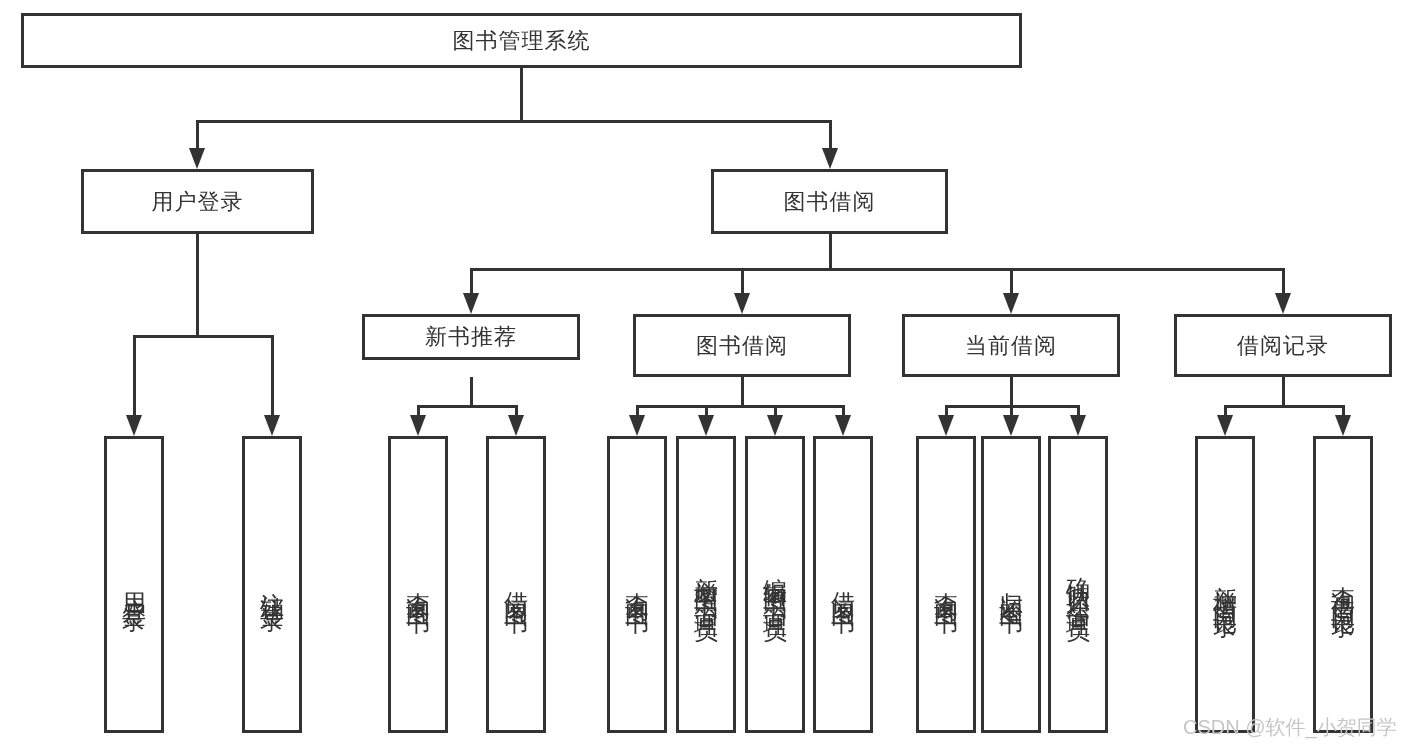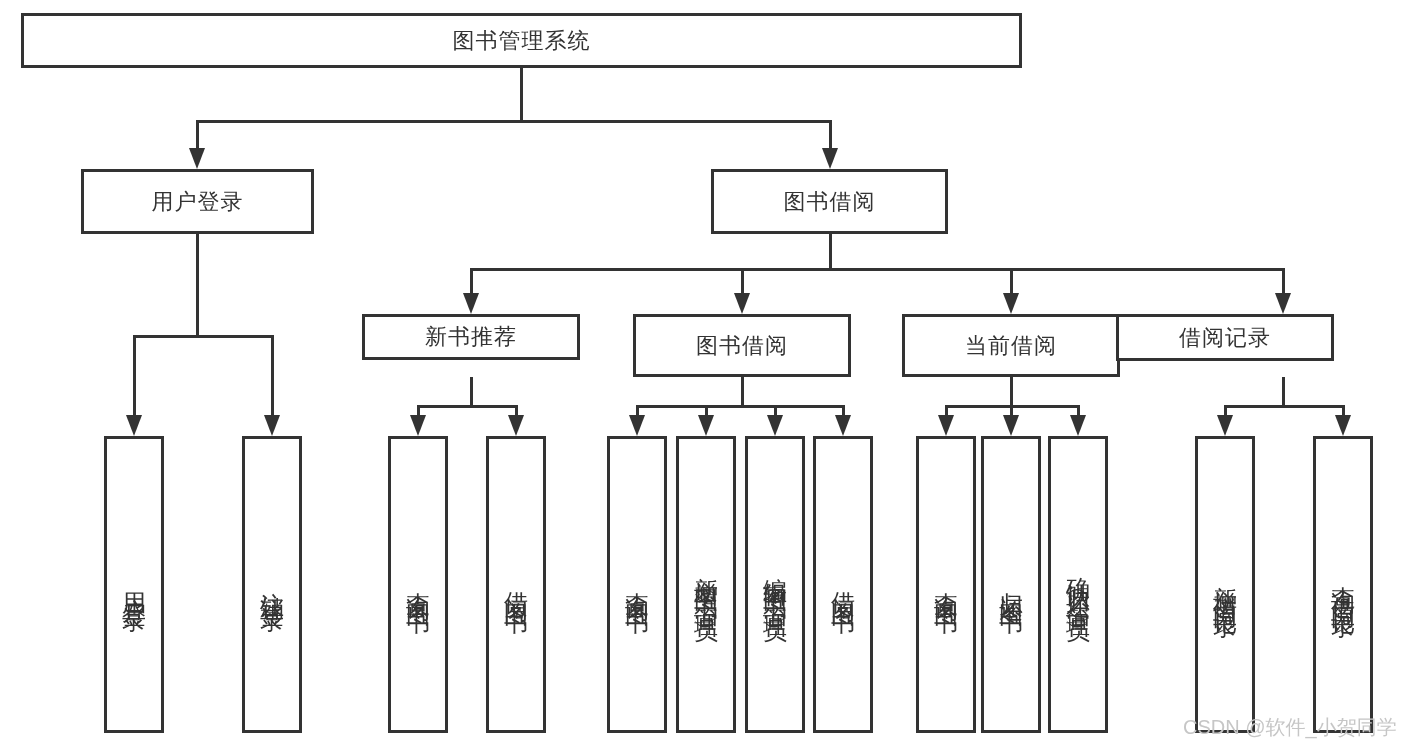--- a/index.html
+++ b/index.html
@@ -85,21 +85,21 @@
   <div class="vline" style="left:741px;top:268px;height:25px"></div>
   <div class="arrow" style="left:734px;top:293px"></div>
   <div class="vline" style="left:1010px;top:268px;height:25px"></div>
   <div class="arrow" style="left:1003px;top:293px"></div>
   <div class="vline" style="left:1282px;top:268px;height:25px"></div>
   <div class="arrow" style="left:1275px;top:293px"></div>
 
   <div class="box hbox" style="left:362px;top:314px;width:218px;height:46px">新书推荐</div>
   <div class="box hbox" style="left:633px;top:314px;width:218px;height:63px">图书借阅</div>
   <div class="box hbox" style="left:902px;top:314px;width:218px;height:63px">当前借阅</div>
-  <div class="box hbox" style="left:1116px;top:314px;width:218px;height:47px">借阅记录</div>
+  <div class="box hbox" style="left:1174px;top:314px;width:218px;height:63px">借阅记录</div>
 
   <div class="vline" style="left:470px;top:377px;height:28px"></div>
   <div class="hline" style="left:417px;top:405px;width:101px"></div>
   <div class="vline" style="left:417px;top:405px;height:10px"></div>
   <div class="arrow" style="left:410px;top:415px"></div>
   <div class="vline" style="left:515px;top:405px;height:10px"></div>
   <div class="arrow" style="left:508px;top:415px"></div>
 
   <div class="vline" style="left:741px;top:377px;height:28px"></div>
   <div class="hline" style="left:636px;top:405px;width:209px"></div>

